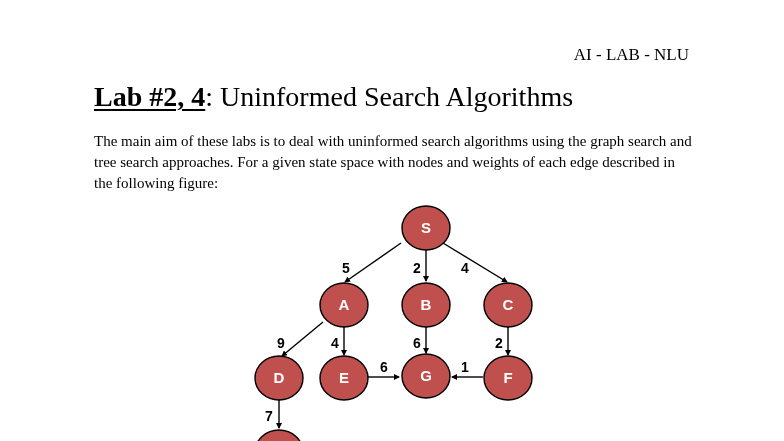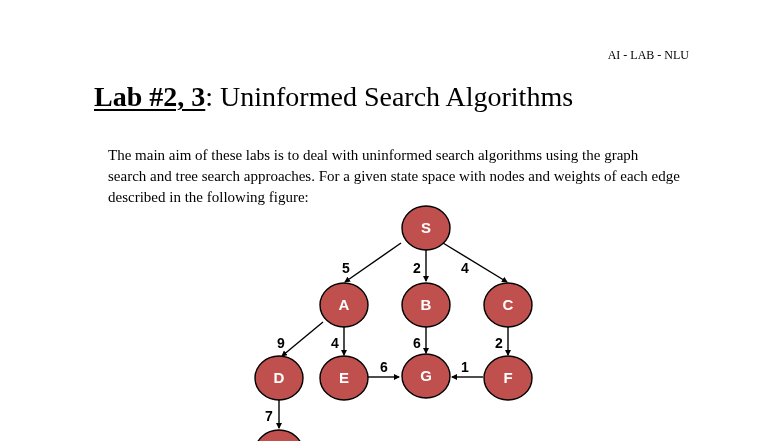--- a/index.html
+++ b/index.html
@@ -4,45 +4,45 @@
   <style>
     html, body { margin: 0; padding: 0; }
     body {
       width: 784px; height: 441px; overflow: hidden;
       background: #ffffff; position: relative;
       font-family: "Liberation Serif", "DejaVu Serif", serif;
       color: #000;
     }
     .header-right {
       position: absolute; right: 95px; top: 47px;
-      text-align: right; font-size: 12px; line-height: 16px;
+      text-align: right; font-size: 17px; line-height: 16px;
     }
     .title {
       position: absolute; left: 94px; top: 80px;
       font-size: 28px; line-height: 34px; white-space: nowrap;
     }
     .title .lab { font-weight: bold; text-decoration: underline; text-decoration-thickness: 2px; text-underline-offset: 3px; }
     .intro {
       position: absolute; left: 94px; top: 131px; width: 600px;
       font-size: 15px; line-height: 21px;
     }
-    .intro p { margin: 14px; }
+    .intro p { margin: 0; }
     svg.graph { position: absolute; left: 0; top: 0; }
     .node-label { font-family: "Liberation Sans", "DejaVu Sans", sans-serif; font-weight: bold; font-size: 15px; fill: #ffffff; }
     .edge-label { font-family: "Liberation Sans", "DejaVu Sans", sans-serif; font-weight: bold; font-size: 14px; fill: #000; }
   </style>
 </head>
 <body>
 
 <div class="header-right">
   <div>AI - LAB - NLU</div>
 </div>
 
 <div class="title">
-  <span class="lab">Lab #2, 3</span><span>: Uninformed Search Algorithms</span>
+  <span class="lab">Lab #2, 4</span><span>: Uninformed Search Algorithms</span>
 </div>
 
 <div class="intro">
   <p>The main aim of these labs is to deal with uninformed search algorithms using the graph search and tree search approaches. For a given state space with nodes and weights of each edge described in the following figure:</p>
 </div>
 
 <svg class="graph" width="784" height="441" viewBox="0 0 784 441">
   <defs>
     <marker id="arrow" markerWidth="6" markerHeight="6" refX="5" refY="3" orient="auto" markerUnits="userSpaceOnUse">
       <path d="M0,0 L6,3 L0,6 Z" fill="#000"></path>

